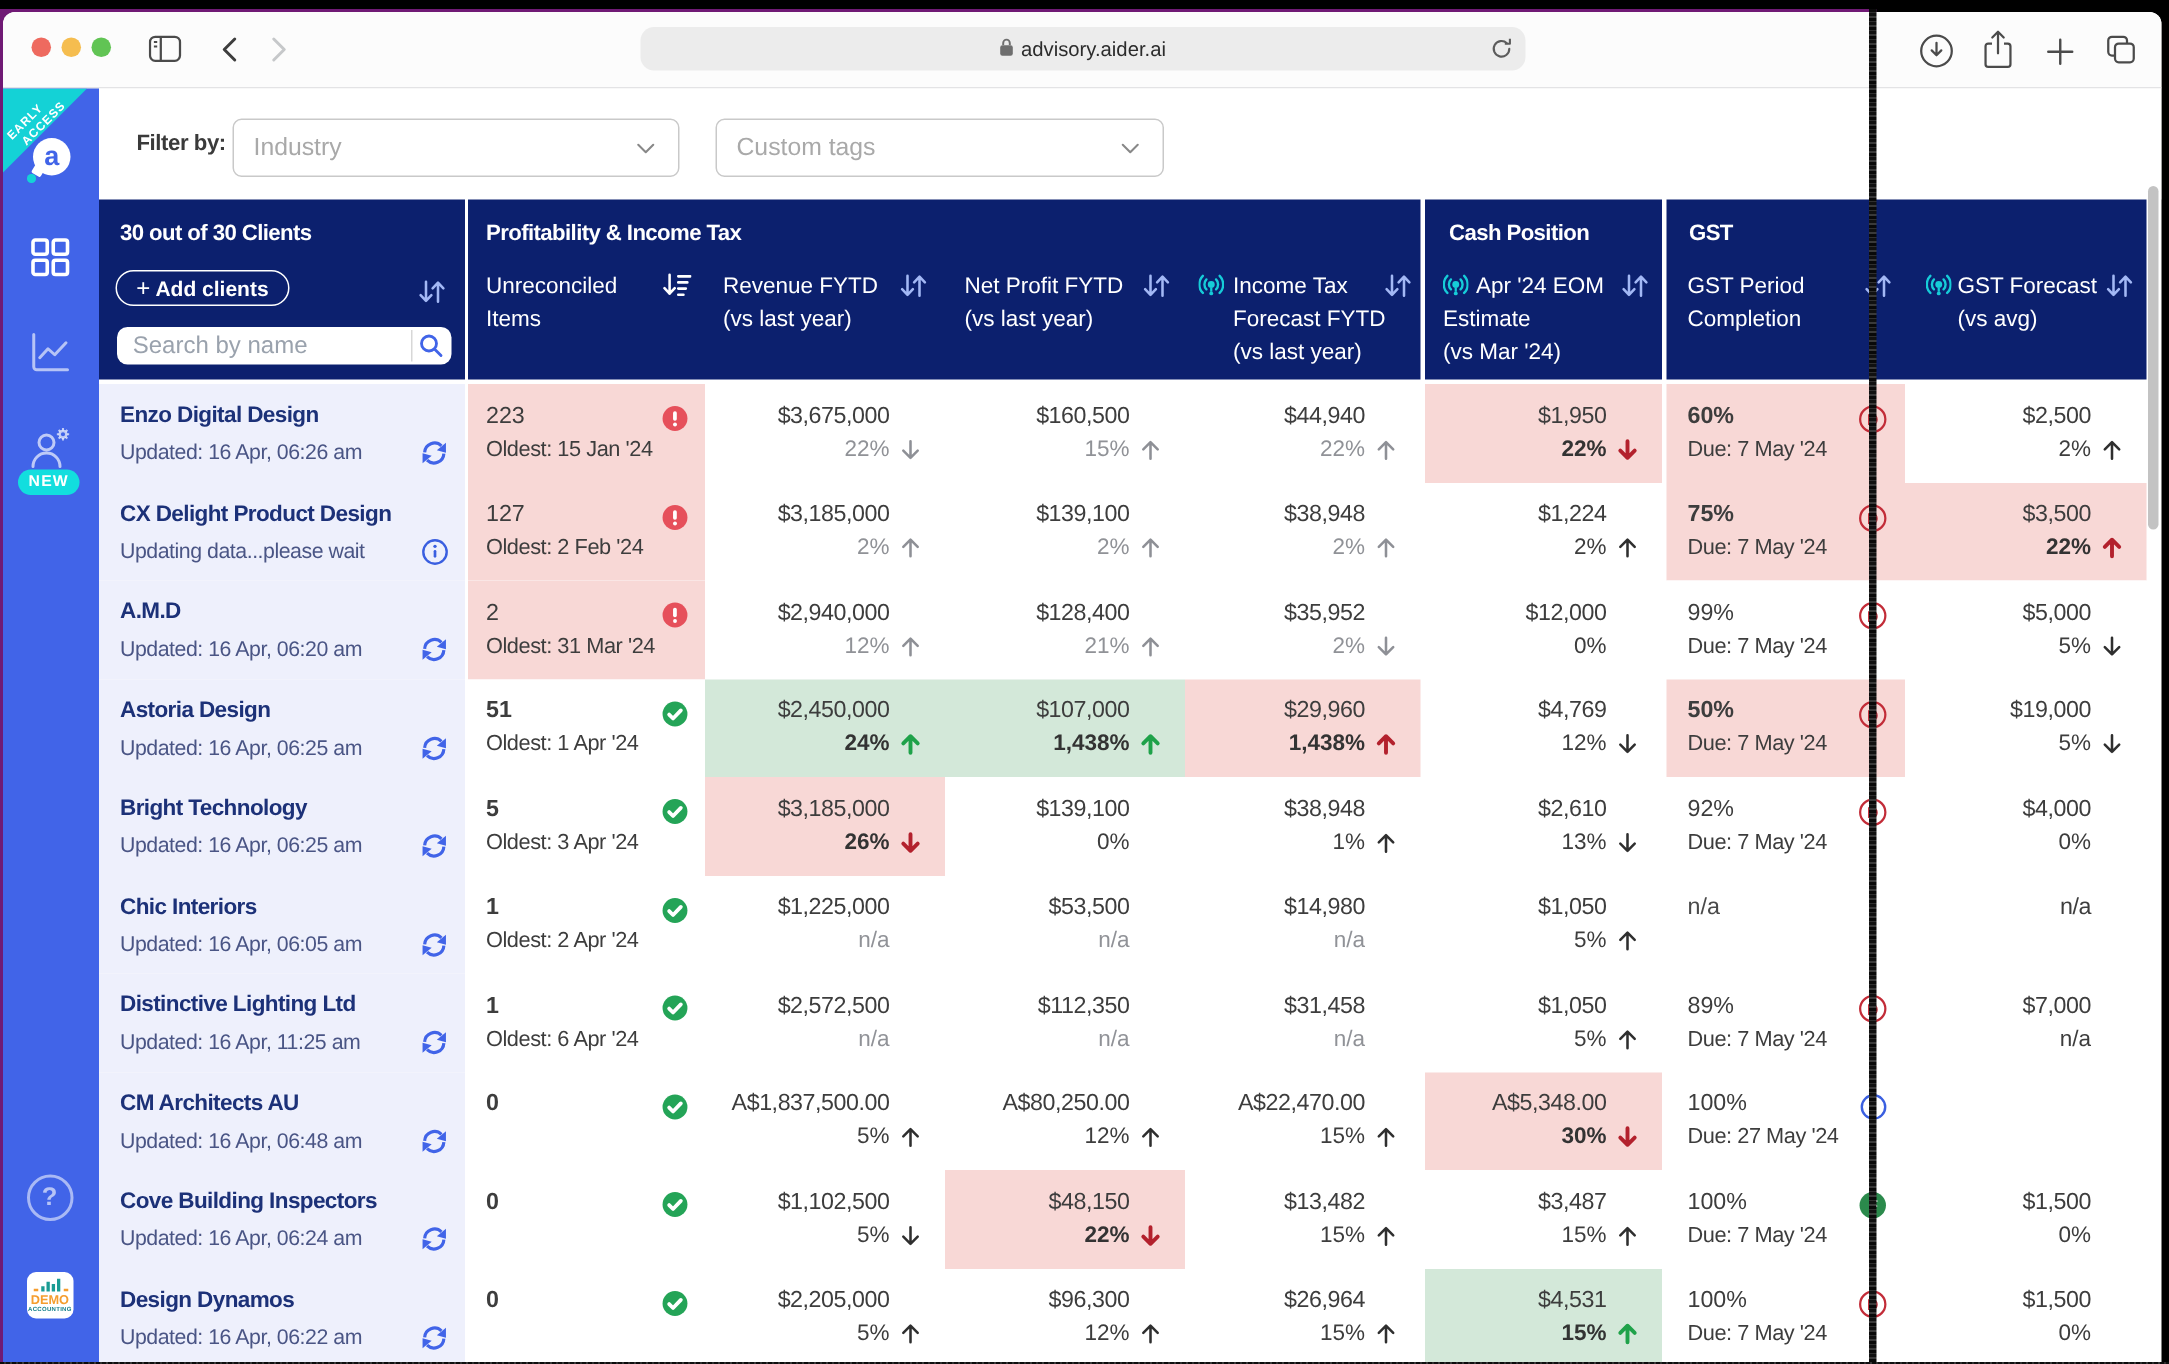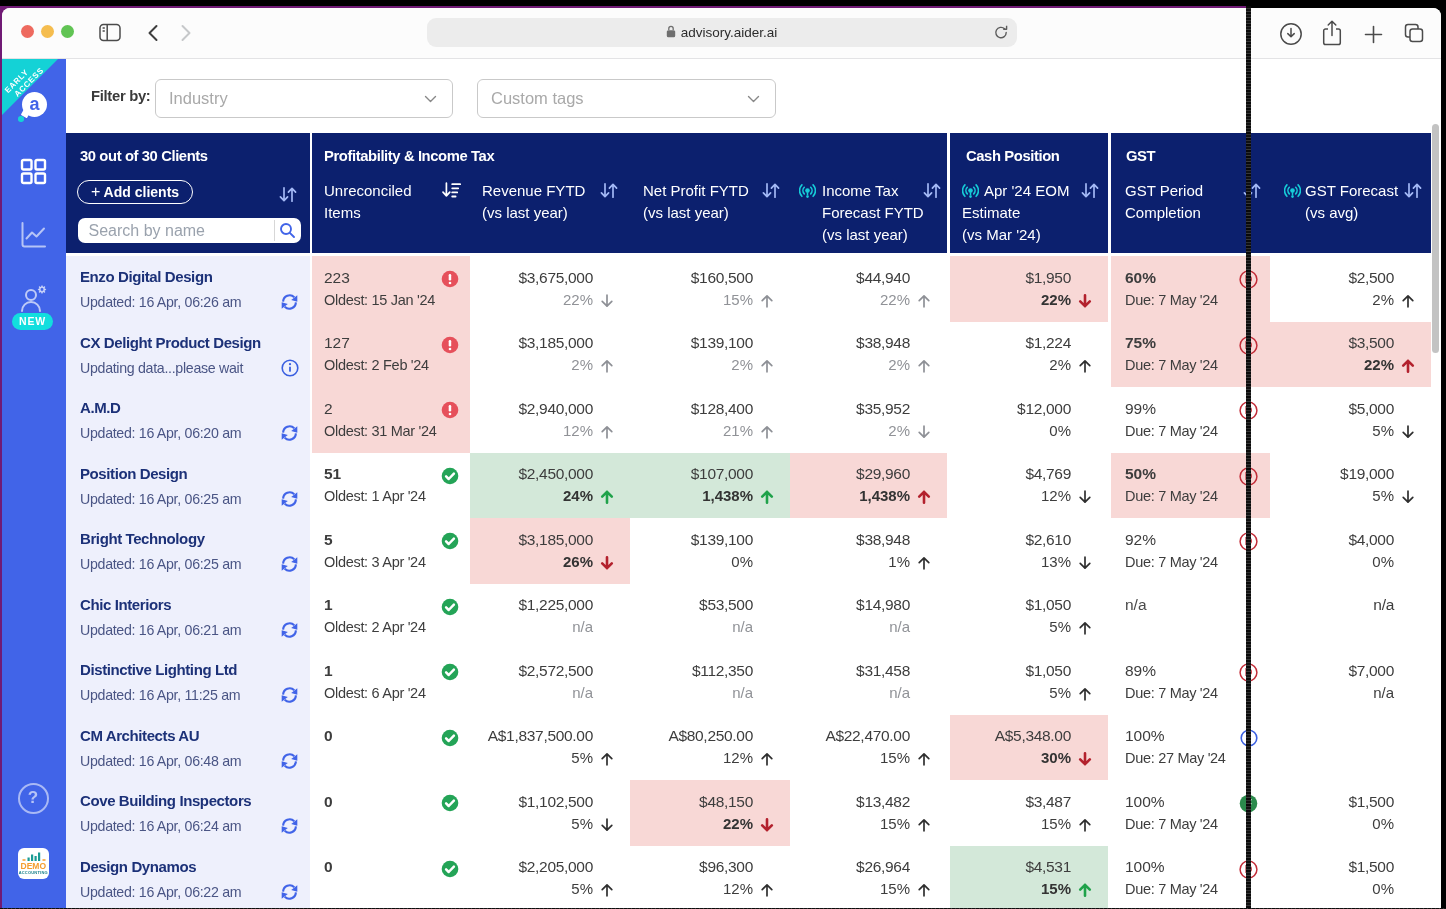--- a/index.html
+++ b/index.html
@@ -225,42 +225,42 @@
           <div class="cname">A.M.D</div>
           <div class="cupd">Updated: 16 Apr, 06:20 am</div>
           <span class="sic"><svg width="19" height="18" viewBox="0 0 19 18">
               <path d="M3.1 8.6A6.6 6.6 0 0 1 14.3 4.2" fill="none" stroke="#4164e8" stroke-width="2.1"></path>
               <path d="M17.3 2.2v6.6l-6.1-1.7z" fill="#4164e8"></path>
               <path d="M15.9 9.4A6.6 6.6 0 0 1 4.7 13.8" fill="none" stroke="#4164e8" stroke-width="2.1"></path>
               <path d="M1.7 15.8V9.2l6.1 1.7z" fill="#4164e8"></path>
             </svg></span>
         </div>
         <div class="prow rowA">
-          <div class="cname">Position Design</div>
+          <div class="cname">Astoria Design</div>
           <div class="cupd">Updated: 16 Apr, 06:25 am</div>
           <span class="sic"><svg width="19" height="18" viewBox="0 0 19 18">
               <path d="M3.1 8.6A6.6 6.6 0 0 1 14.3 4.2" fill="none" stroke="#4164e8" stroke-width="2.1"></path>
               <path d="M17.3 2.2v6.6l-6.1-1.7z" fill="#4164e8"></path>
               <path d="M15.9 9.4A6.6 6.6 0 0 1 4.7 13.8" fill="none" stroke="#4164e8" stroke-width="2.1"></path>
               <path d="M1.7 15.8V9.2l6.1 1.7z" fill="#4164e8"></path>
             </svg></span>
         </div>
         <div class="prow rowA">
           <div class="cname">Bright Technology</div>
           <div class="cupd">Updated: 16 Apr, 06:25 am</div>
           <span class="sic"><svg width="19" height="18" viewBox="0 0 19 18">
               <path d="M3.1 8.6A6.6 6.6 0 0 1 14.3 4.2" fill="none" stroke="#4164e8" stroke-width="2.1"></path>
               <path d="M17.3 2.2v6.6l-6.1-1.7z" fill="#4164e8"></path>
               <path d="M15.9 9.4A6.6 6.6 0 0 1 4.7 13.8" fill="none" stroke="#4164e8" stroke-width="2.1"></path>
               <path d="M1.7 15.8V9.2l6.1 1.7z" fill="#4164e8"></path>
             </svg></span>
         </div>
         <div class="prow rowA">
           <div class="cname">Chic Interiors</div>
-          <div class="cupd">Updated: 16 Apr, 06:21 am</div>
+          <div class="cupd">Updated: 16 Apr, 06:05 am</div>
           <span class="sic"><svg width="19" height="18" viewBox="0 0 19 18">
               <path d="M3.1 8.6A6.6 6.6 0 0 1 14.3 4.2" fill="none" stroke="#4164e8" stroke-width="2.1"></path>
               <path d="M17.3 2.2v6.6l-6.1-1.7z" fill="#4164e8"></path>
               <path d="M15.9 9.4A6.6 6.6 0 0 1 4.7 13.8" fill="none" stroke="#4164e8" stroke-width="2.1"></path>
               <path d="M1.7 15.8V9.2l6.1 1.7z" fill="#4164e8"></path>
             </svg></span>
         </div>
         <div class="prow rowA">
           <div class="cname">Distinctive Lighting Ltd</div>
           <div class="cupd">Updated: 16 Apr, 11:25 am</div>

